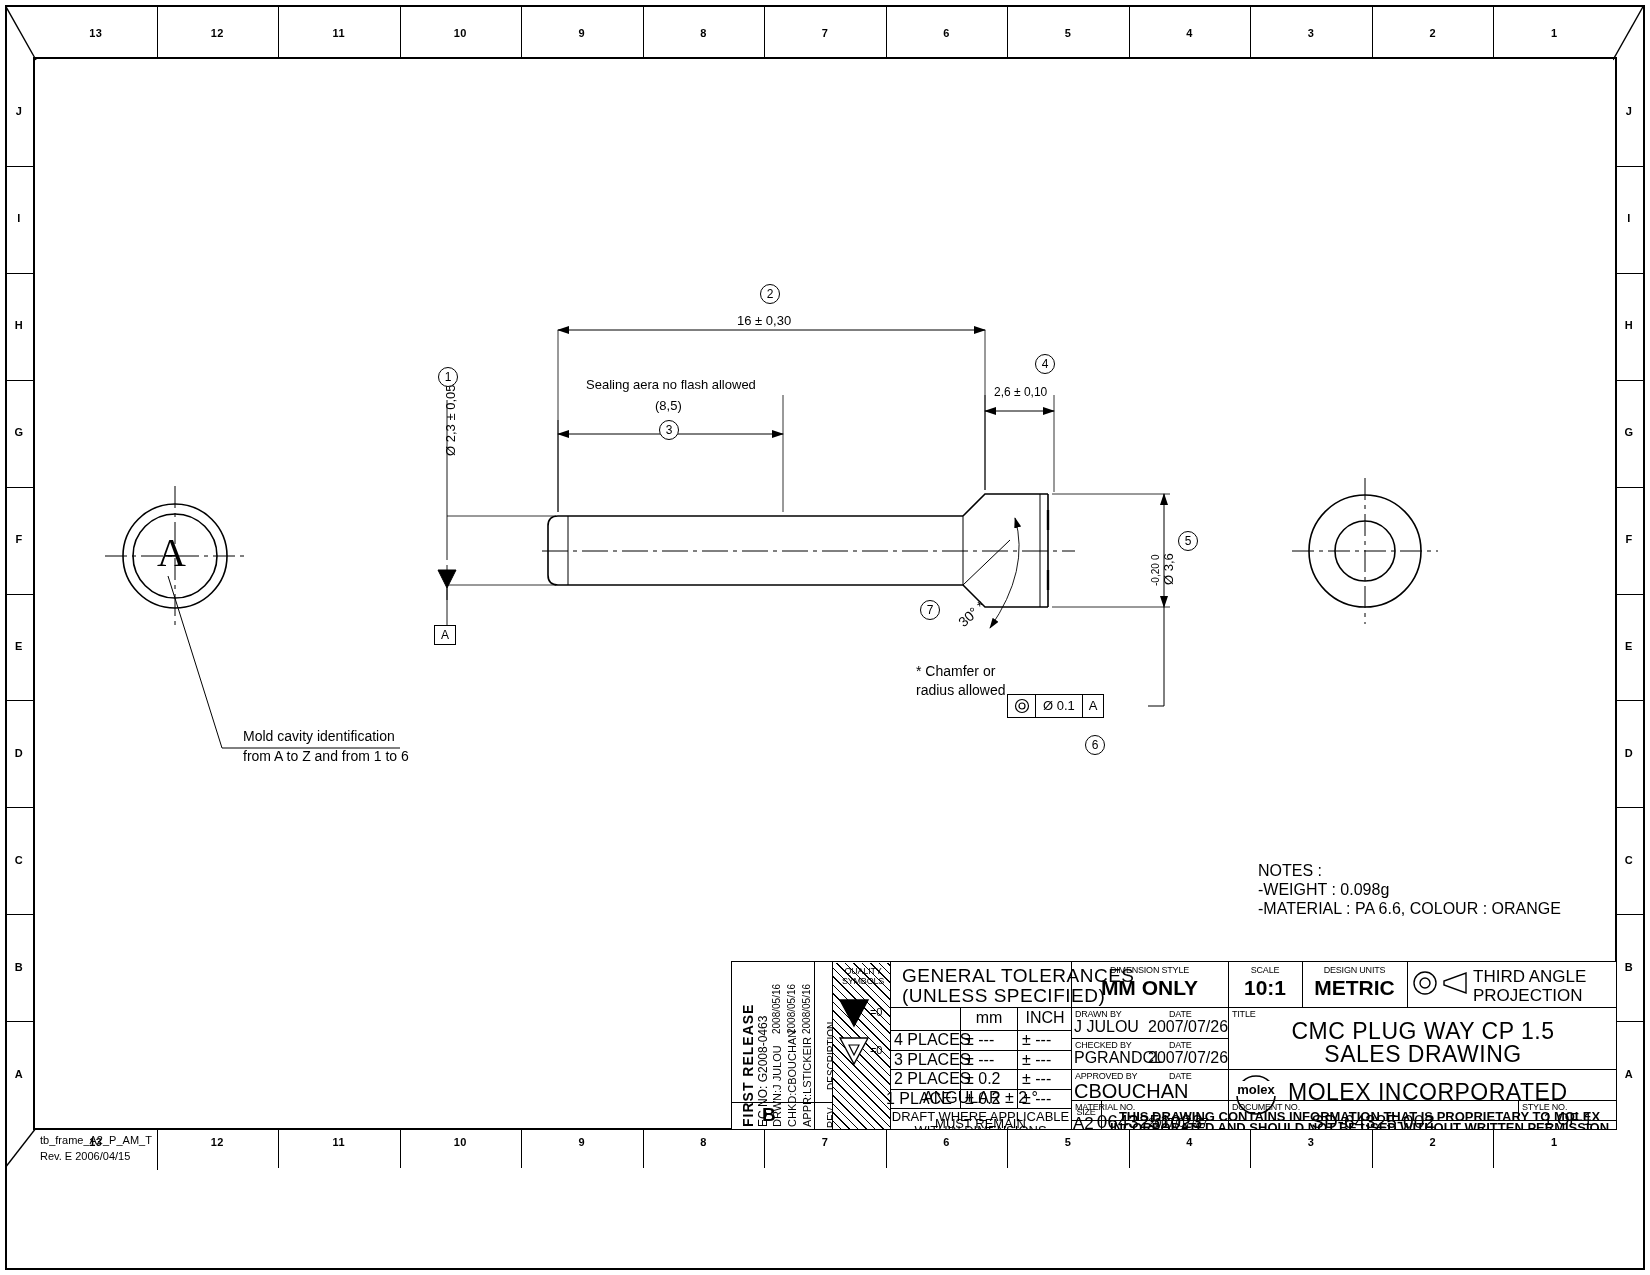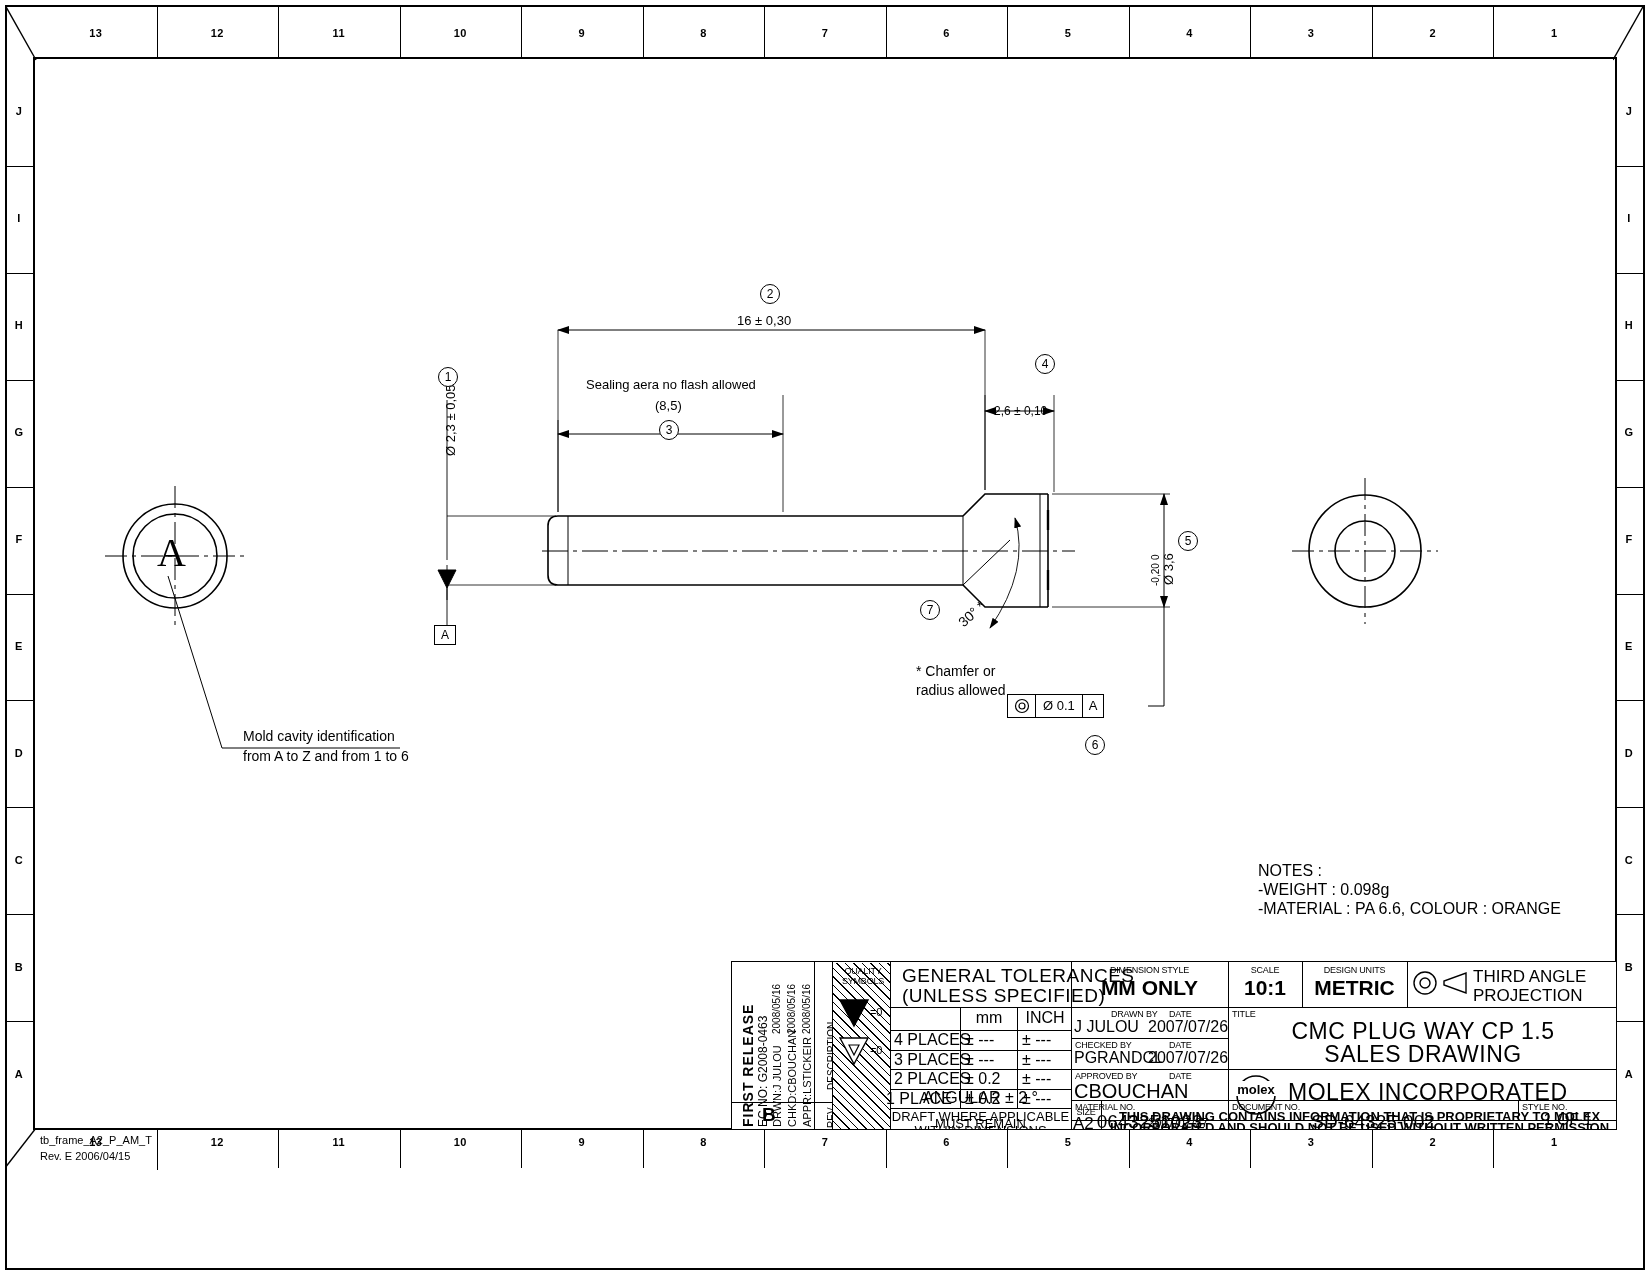--- a/index.html
+++ b/index.html
@@ -302,21 +302,21 @@
     <path d="M1015,518 Q1030,570 990,628" fill="none" stroke="#000" stroke-width="0.9" marker-start="url(#arrS)" marker-end="url(#arr)"></path>
   </svg>
 
   <div class="txt" style="left:157px; top:529px; font-size:40px; font-family:'Liberation Serif',serif;">A</div>
 
   <div class="txt t13" style="left:737px; top:313px;">16 ± 0,30</div>
 
   <div class="txt t13" style="left:586px; top:377px;">Sealing aera no flash allowed</div>
   <div class="txt t13" style="left:655px; top:398px;">(8,5)</div>
 
-  <div class="txt t12" style="left:994px; top:404px;">2,6 ± 0,10</div>
+  <div class="txt t12" style="left:994px; top:385px;">2,6 ± 0,10</div>
 
   <div class="rot90 t13" style="left:443px; top:456px;">Ø 2,3 ± 0,05</div>
 
   <div class="rot90 t13" style="left:1161px; top:585px;">Ø 3,6</div>
   <div class="rot90 t10" style="left:1150px; top:560px;">0</div>
   <div class="rot90 t10" style="left:1150px; top:586px;">-0,20</div>
 
   <div class="txt t14" style="left:955px; top:618px; transform:rotate(-42deg); transform-origin:0 0;">30° *</div>
 
   <div class="txt t14" style="left:916px; top:663px;">* Chamfer or</div>
@@ -418,21 +418,21 @@
 
     <div class="val ctr" style="left:156px; top:147px; width:185px; font-size:13px;">DRAFT  WHERE  APPLICABLE</div>
     <div class="val ctr" style="left:156px; top:154px; width:185px; font-size:13px;">MUST  REMAIN</div>
     <div class="val ctr" style="left:156px; top:161px; width:185px; font-size:13px;">WITHIN  DIMENSIONS</div>
     <div class="vline" style="left:339px; top:0; height:169px;"></div>
 
     <div class="lbl-sm ctr" style="left:339px; top:3px; width:157px;">DIMENSION STYLE</div>
     <div class="val ctr bold" style="left:339px; top:14px; width:157px; font-size:21px;">MM ONLY</div>
     <div class="hline" style="left:339px; top:45px; width:157px;"></div>
 
-    <div class="lbl-sm" style="left:343px; top:47px;margin-left:36px;">DRAWN BY</div>
+    <div class="lbl-sm" style="left:343px; top:47px;">DRAWN BY</div>
     <div class="lbl-sm" style="left:437px; top:47px;">DATE</div>
     <div class="val" style="left:342px; top:56px; font-size:16px;">J JULOU</div>
     <div class="val" style="left:416px; top:56px; font-size:16px;">2007/07/26</div>
     <div class="hline" style="left:339px; top:76px; width:157px;"></div>
 
     <div class="lbl-sm" style="left:343px; top:78px;">CHECKED BY</div>
     <div class="lbl-sm" style="left:437px; top:78px;">DATE</div>
     <div class="val" style="left:342px; top:87px; font-size:16px;">PGRANDCL</div>
     <div class="val" style="left:416px; top:87px; font-size:16px;">2007/07/26</div>
     <div class="hline" style="left:339px; top:107px; width:157px;"></div>

